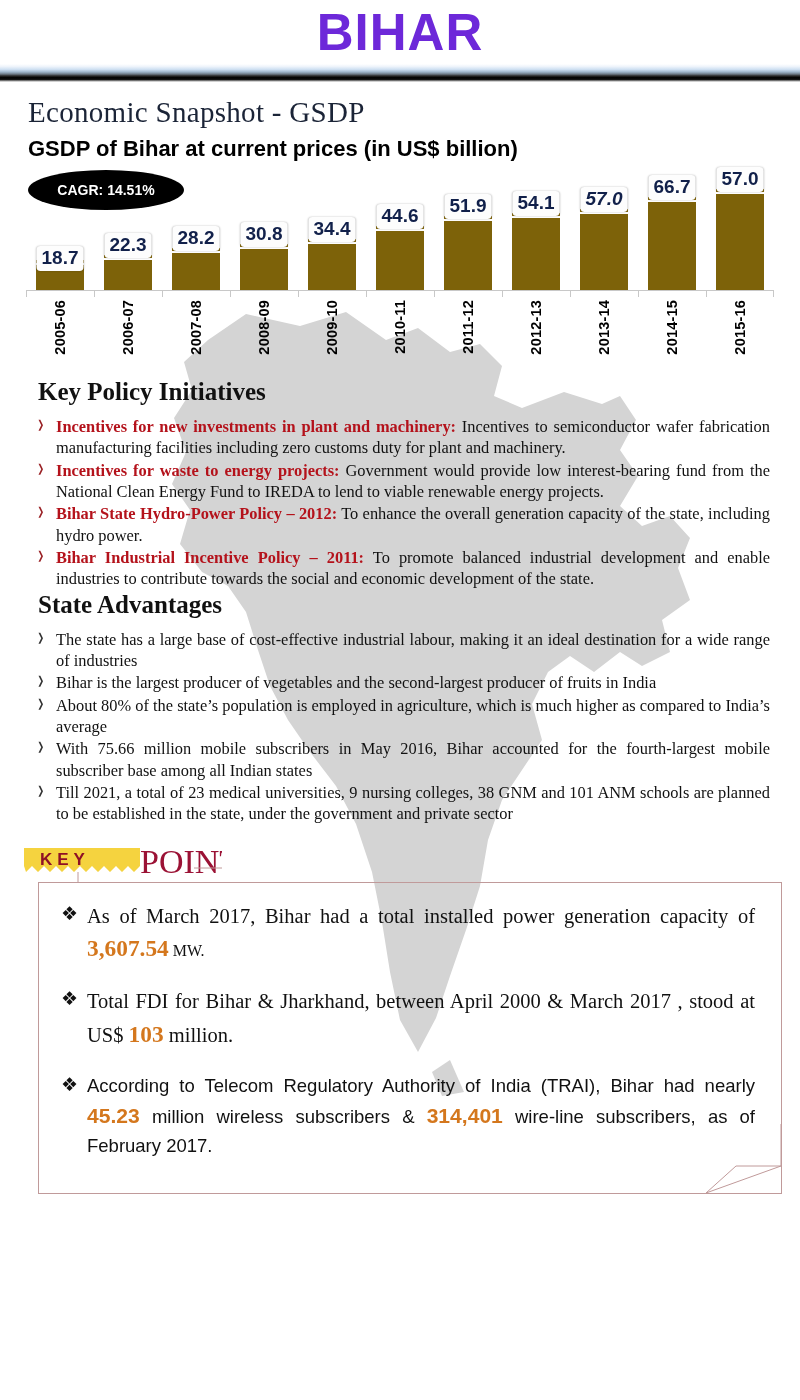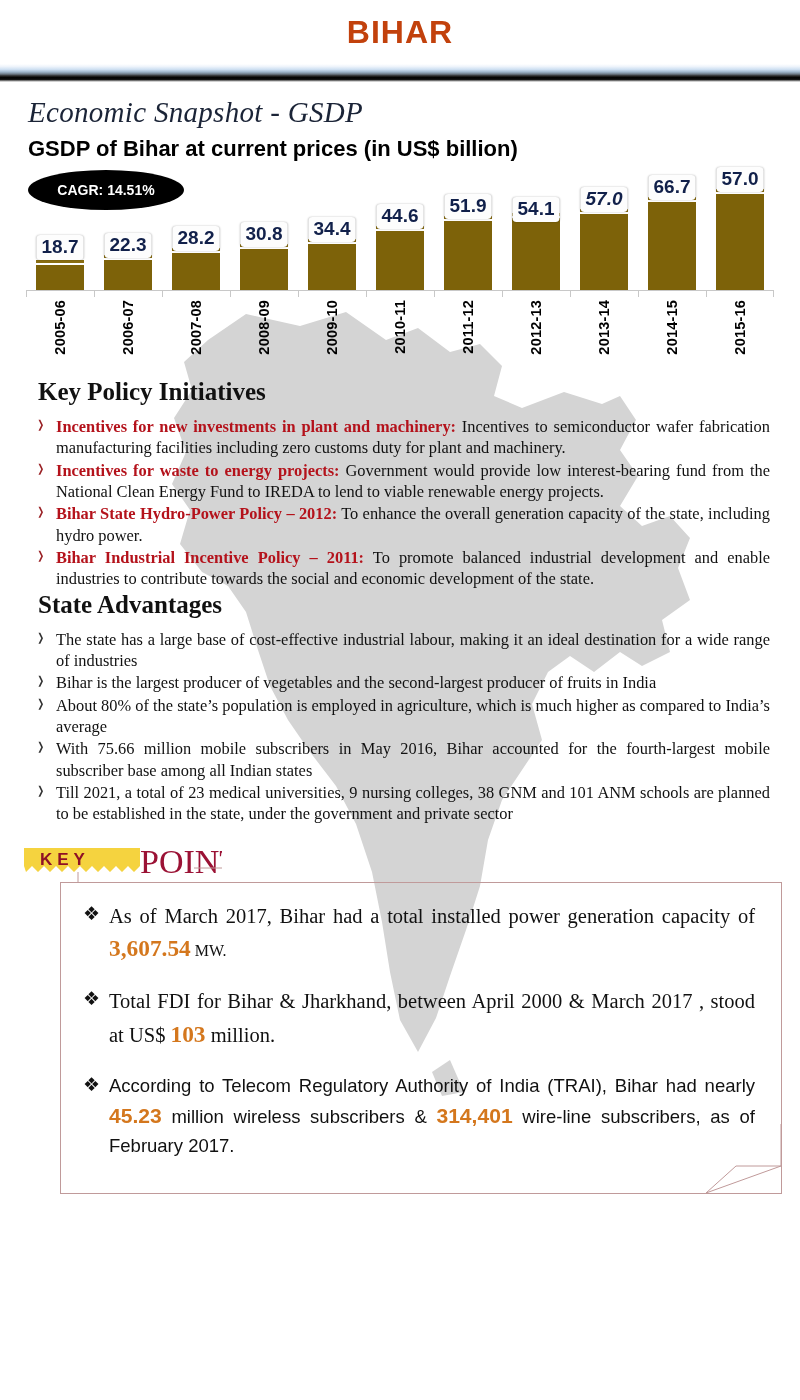--- a/index.html
+++ b/index.html
@@ -29,43 +29,42 @@
     position: relative;
     z-index: 2;
     height: 64px;
     display: flex;
     align-items: center;
     justify-content: center;
   }
   #page-title {
     font-family: "Liberation Sans", sans-serif;
     font-weight: bold;
-    font-size: 32px;
+    font-size: 51px;
     letter-spacing: 1px;
-    color: #c2410c;
+    color: #6d28d9;
   }
   #header-rule {
     position: relative;
     z-index: 2;
     height: 18px;
     background: linear-gradient(to bottom,
       #ffffff 0%, #eef4fb 14%, #cfe0f2 30%,
       #9fb6cc 44%, #6e7b88 56%,
       #2b2b2b 66%, #000000 76%, #111111 86%, #ffffff 100%);
   }
 
   
   #snapshot-title {
     position: relative; z-index: 2;
     margin: 14px 0 0 28px;
     font-family: "Liberation Serif", serif;
     font-size: 29px;
     color: #1b2437;
     letter-spacing: .3px;
-    font-style: italic;
   }
   #chart-title {
     position: relative; z-index: 2;
     margin: 7px 0 0 28px;
     font-family: "Liberation Sans", sans-serif;
     font-weight: bold;
     font-size: 22px;
     color: #000;
   }
 
@@ -227,21 +226,21 @@
     position: relative;
     z-index: 3;
     margin: 12px 0 0 22px;
     width: 200px; height: 44px;
   }
 
   
   #keypoints-box {
     position: relative;
     z-index: 2;
-    margin: -4px 18px 0 60px;
+    margin: -4px 18px 0 38px;
     border: 1px solid #c09a9a;
     padding: 18px 26px 14px 18px;
     min-height: 300px;
   }
   #keypoints-box ul { list-style: none; }
   #keypoints-box li {
     position: relative;
     padding-left: 30px;
     margin-bottom: 20px;
     font-family: "Liberation Serif", serif;
@@ -307,21 +306,21 @@
 
 <div id="chart">
   <div id="cagr-badge">
     <span>CAGR: 14.51%</span>
   </div>
   <div id="plot">
       <div class="bar-slot">
         <div class="bar" style="height: 25px;">
           <div class="bar-cap"></div>
         </div>
-        <div class="bar-label" style="bottom: 30px; text-align: center;">18.7</div>
+        <div class="bar-label" style="bottom: 19px; text-align: center;">18.7</div>
       </div>
       <div class="bar-slot">
         <div class="bar" style="height: 30px;">
           <div class="bar-cap"></div>
         </div>
         <div class="bar-label" style="bottom: 32px;">22.3</div>
       </div>
       <div class="bar-slot">
         <div class="bar" style="height: 37px;">
           <div class="bar-cap"></div>
@@ -349,21 +348,21 @@
       <div class="bar-slot">
         <div class="bar" style="height: 69px;">
           <div class="bar-cap"></div>
         </div>
         <div class="bar-label" style="bottom: 71px;">51.9</div>
       </div>
       <div class="bar-slot">
         <div class="bar" style="height: 72px;">
           <div class="bar-cap"></div>
         </div>
-        <div class="bar-label" style="bottom: 68px; margin-top: 33px;">54.1</div>
+        <div class="bar-label" style="bottom: 74px; margin-top: 33px;">54.1</div>
       </div>
       <div class="bar-slot">
         <div class="bar" style="height: 76px;">
           <div class="bar-cap"></div>
         </div>
         <div class="bar-label" style="bottom: 78px; font-style: italic;">57.0</div>
       </div>
       <div class="bar-slot">
         <div class="bar" style="height: 88px;">
           <div class="bar-cap"></div>

